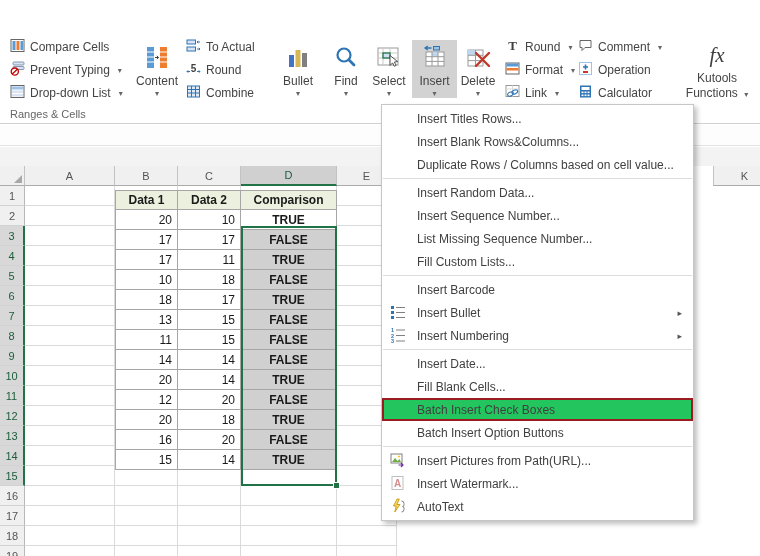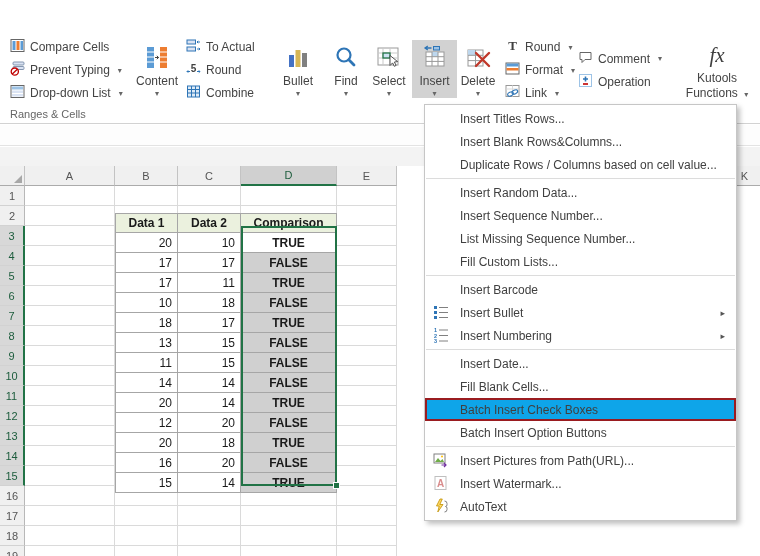--- a/index.html
+++ b/index.html
@@ -37,44 +37,44 @@
   .ch { background:#f0f0f0; border-right:1px solid #c3c3c3; border-bottom:1px solid #ababab; font-size:11px; color:#555; display:flex; align-items:center; justify-content:center; }
   .ch.sel { background:#d0d0d0; border-bottom:2px solid #217346; color:#1c5c3c; }
   .corner { position:relative; }
   .corner::after { content:""; position:absolute; right:2px; bottom:2px; border-left:8px solid transparent; border-bottom:8px solid #a8a8a8; }
   .grow { display:flex; height:20px; }
   .rh { width:25px; background:#f0f0f0; border-right:1px solid #b8b8b8; border-bottom:1px solid #d2d2d2; font-size:11px; color:#555; display:flex; align-items:center; justify-content:center; }
   .rh.sel { background:#d8d8d8; border-right:2px solid #217346; color:#1c5c3c; }
   .gcell { border-right:1px solid #dadada; border-bottom:1px solid #dadada; background:#fff; }
 
   
-  .table-overlay { position:absolute; left:115px; top:47px; }
+  .table-overlay { position:absolute; left:115px; top:24px; }
   .trow { display:flex; height:20px; }
   .tcell { border-right:1px solid #a6a6a6; border-bottom:1px solid #a6a6a6; font-size:12px; color:#1a1a1a; display:flex; align-items:center; background:#fff; }
   .trow .tcell:first-child { border-left:1px solid #a6a6a6; }
   .trow.first .tcell { border-top:1px solid #a6a6a6; }
   .tcell.num { justify-content:flex-end; padding-right:5px; font-weight:400; }
   .tcell.cmp { justify-content:center; font-weight:600; }
   .tcell.th { justify-content:center; font-weight:700; background:#ebf1de; }
   .tcell.cmp.gray { background:#d0d0d0; }
 
   
   .sel-border { position:absolute; left:241px; top:60px; width:96px; height:260px; border:2px solid #217346; pointer-events:none; }
   .fill-handle { position:absolute; left:333px; top:316px; width:7px; height:7px; background:#217346; border:1px solid #fff; pointer-events:none; }
 
   
   .kstrip-head { position:absolute; left:713px; top:0; width:62px; height:20px; background:#f0f0f0; border-left:1px solid #c3c3c3; border-bottom:1px solid #ababab; font-size:11px; color:#555; display:flex; align-items:center; justify-content:center; }
   .kstrip-body { position:absolute; left:713px; top:20px; width:47px; height:370px; background:#fff; }
 
   
-  .menu { position:absolute; left:424px; top:104px; width:313px; background:#fff; border:1px solid #c6c6c6; box-shadow:3px 3px 5px rgba(0,0,0,0.25); padding:2px 0; z-index:50; }
+  .menu { position:absolute; left:381px; top:104px; width:313px; background:#fff; border:1px solid #c6c6c6; box-shadow:3px 3px 5px rgba(0,0,0,0.25); padding:2px 0; z-index:50; }
   .mi { position:relative; height:23px; display:flex; align-items:center; padding-left:35px; padding-right:8px; font-size:12px; color:#404040; cursor:default; white-space:nowrap; }
   .mi .micon { position:absolute; left:7px; top:3px; width:18px; height:16px; display:flex; align-items:center; justify-content:center; }
   .mi .subarrow { position:absolute; right:11px; font-size:9px; color:#555; }
-  .mi.hl { background:#0ea5e9; border:2px solid #9a1c20; padding-left:33px; }
+  .mi.hl { background:#22c55e; border:2px solid #9a1c20; padding-left:33px; }
   .msep { height:1px; background:#dcdcdc; margin:2px 1px; }
 </style>
 </head>
 <body>
 
 <div id="screen">
 
 
   <div class="ribbon">
     <div class="ribbon-row">
@@ -276,20 +276,35 @@
           <span class="caret-inline">▾</span>
         </div>
         <div class="smallbtn">
           <span><svg width="15" height="15" viewBox="0 0 15 15">
                 <rect x="1.5" y="1.5" width="12" height="12" fill="#fff" stroke="#9dc3e6"></rect>
                 <path d="M7.5 3.5 v5 M5 6 h5" stroke="#2e75b6" stroke-width="1.6"></path>
                 <path d="M5 11 h5" stroke="#c00000" stroke-width="1.6"></path>
               </svg></span>
           <span>Operation</span>
         </div>
+        <div class="smallbtn">
+          <span><svg width="15" height="15" viewBox="0 0 15 15">
+                <rect x="2" y="1.5" width="11" height="12" fill="#2e75b6"></rect>
+                <rect x="3.5" y="3" width="8" height="3" fill="#fff"></rect>
+                <g fill="#fff">
+                  <rect x="3.5" y="7.5" width="2" height="1.6"></rect>
+                  <rect x="6.5" y="7.5" width="2" height="1.6"></rect>
+                  <rect x="9.5" y="7.5" width="2" height="1.6"></rect>
+                  <rect x="3.5" y="10.5" width="2" height="1.6"></rect>
+                  <rect x="6.5" y="10.5" width="2" height="1.6"></rect>
+                  <rect x="9.5" y="10.5" width="2" height="1.6"></rect>
+                </g>
+              </svg></span>
+          <span>Calculator</span>
+        </div>
       </div>
 
       <div class="rsep" style="margin-left:6px;"></div>
 
       <div class="bigbtn" style="width:88px;">
         <span class="bicon">
             <svg width="34" height="26" viewBox="0 0 34 26">
               <text x="17" y="20" font-family="Liberation Serif, serif" font-style="italic" font-size="21" fill="#404040" text-anchor="middle">fx</text>
             </svg>
           </span>

